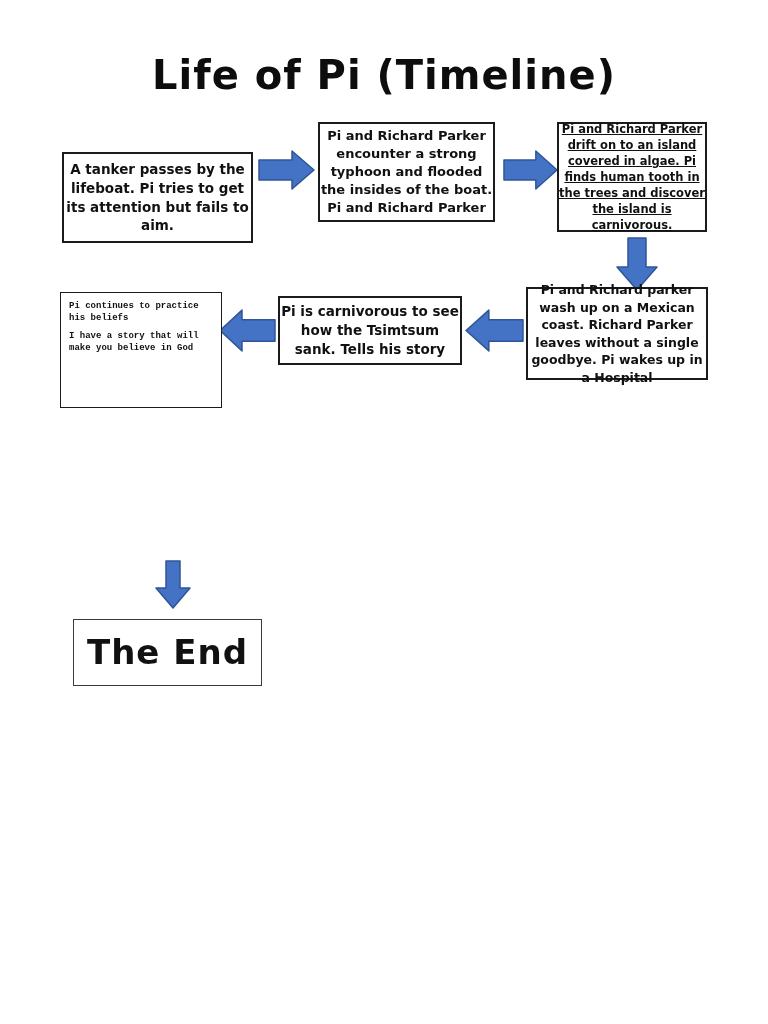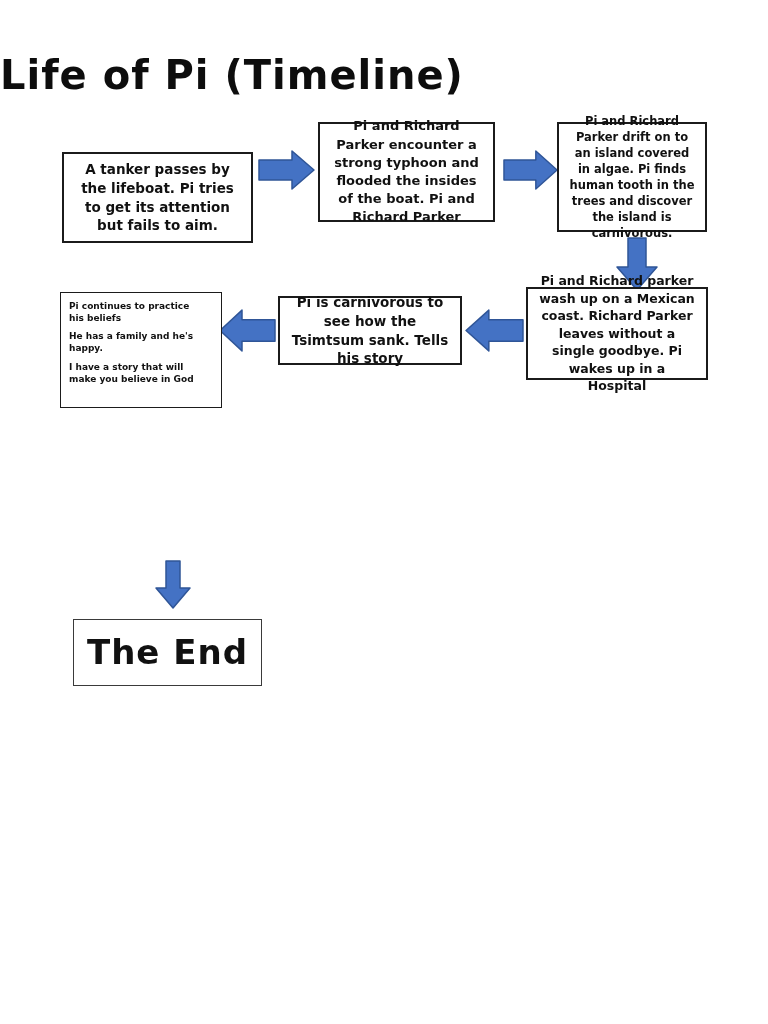--- a/index.html
+++ b/index.html
@@ -7,49 +7,49 @@
     width:768px;height:1024px;
     background:#ffffff;
     font-family:"DejaVu Sans", sans-serif;
     color:#111;
     position:relative;
     overflow:hidden;
   }
   .page{position:absolute;inset:0;background:#fff;}
   .title{
     position:absolute;top:52px;left:0;right:0;
-    text-align:left;
+    text-align:center;
     font-size:40px;font-weight:bold;
     letter-spacing:1px;
     color:#0d0d0d;
   }
   .flow-box{
     position:absolute;
     background:#fff;
     border:2px solid #1b1b1b;
     display:flex;align-items:center;justify-content:center;
     text-align:center;
     font-weight:bold;
     box-sizing:border-box;
-    padding:4px 10px;
+    padding:4px 0;
     line-height:1.4;
   }
   .box-tanker{left:62px;top:124px;width:191px;height:91px;font-size:13.5px;margin-top:28px;}
   .box-typhoon{left:318px;top:122px;width:177px;height:100px;font-size:13px;}
-  .box-island{left:557px;top:122px;width:150px;height:110px;font-size:11.5px;}
+  .box-island{left:557px;top:122px;width:150px;height:110px;font-size:11.5px;text-decoration:underline;}
   .box-coast{left:526px;top:287px;width:182px;height:93px;font-size:12.5px;}
   .box-interrogation{left:278px;top:296px;width:184px;height:69px;font-size:13.5px;}
   .box-epilogue{
     left:60px;top:292px;width:162px;height:116px;
     font-size:9px;font-weight:bold;
     display:block;text-align:left;
     padding:7px 8px;line-height:1.35;
     border-width:1.5px;
   }
-  .box-epilogue p{margin:0 12px 6px 0;}
+  .box-epilogue p{margin:0 12px 6px 0;font-family:Liberation Mono, monospace;}
   .box-end{
     left:73px;top:619px;width:189px;height:67px;
     font-size:34px;border:1.5px solid #3a3a3a;
     letter-spacing:1px;
     text-align:right;
   }
   .arrow{position:absolute;}
   .arrow svg{display:block;width:100%;height:100%;}
   .arrow polygon{
     fill:var(--arrow-fill,#4472C4);
@@ -116,21 +116,20 @@
   </div>
 
   <div class="arrow arrow-l2">
     <svg viewBox="0 0 58 42" preserveAspectRatio="none" aria-hidden="true">
       <polygon points="57,11 24,11 24,2 2,21 24,40 24,31 57,31"></polygon>
     </svg>
   </div>
 
   <div class="flow-box box-epilogue">
     <p>Pi continues to practice his beliefs</p>
-    <p>He has a family and he's happy.</p>
     <p>I have a story that will make you believe in God</p>
   </div>
 
   <div class="arrow arrow-d2">
     <svg viewBox="0 0 38 50" preserveAspectRatio="none" aria-hidden="true">
       <polygon points="12,1 26,1 26,28 36,28 19,48 2,28 12,28"></polygon>
     </svg>
   </div>
 
   <div class="flow-box box-end">

